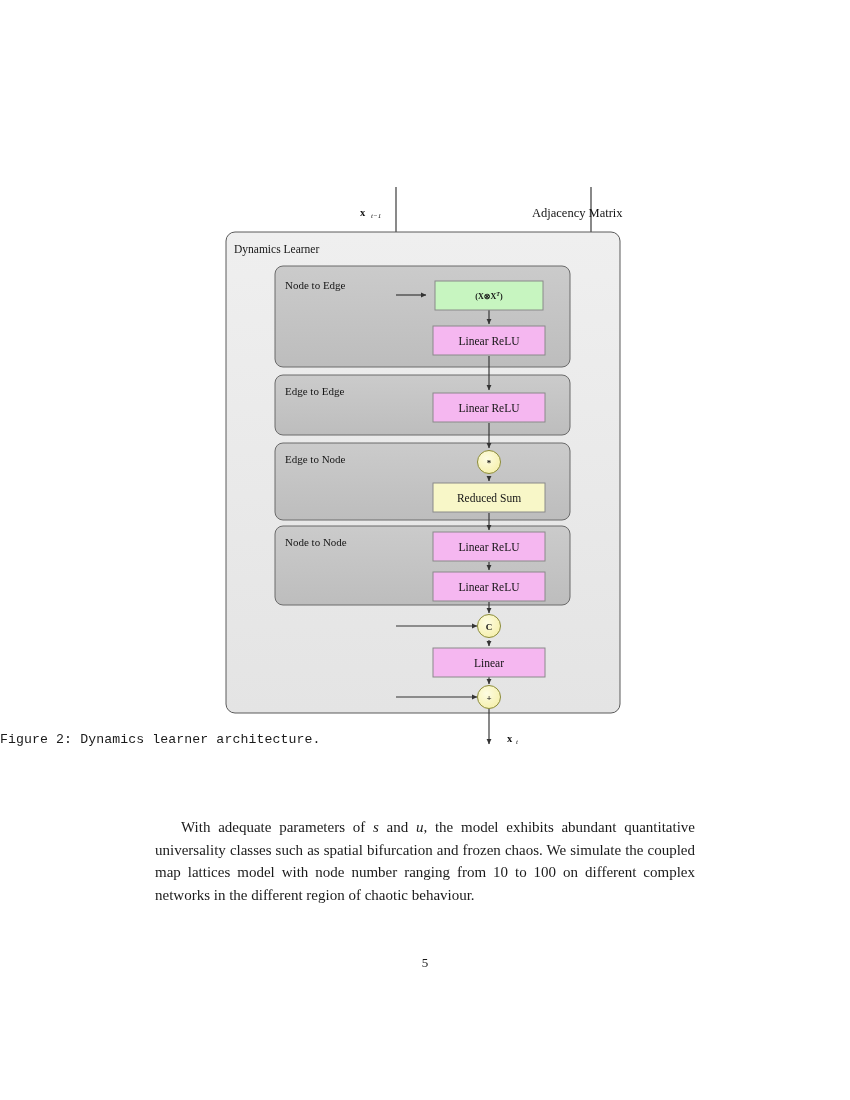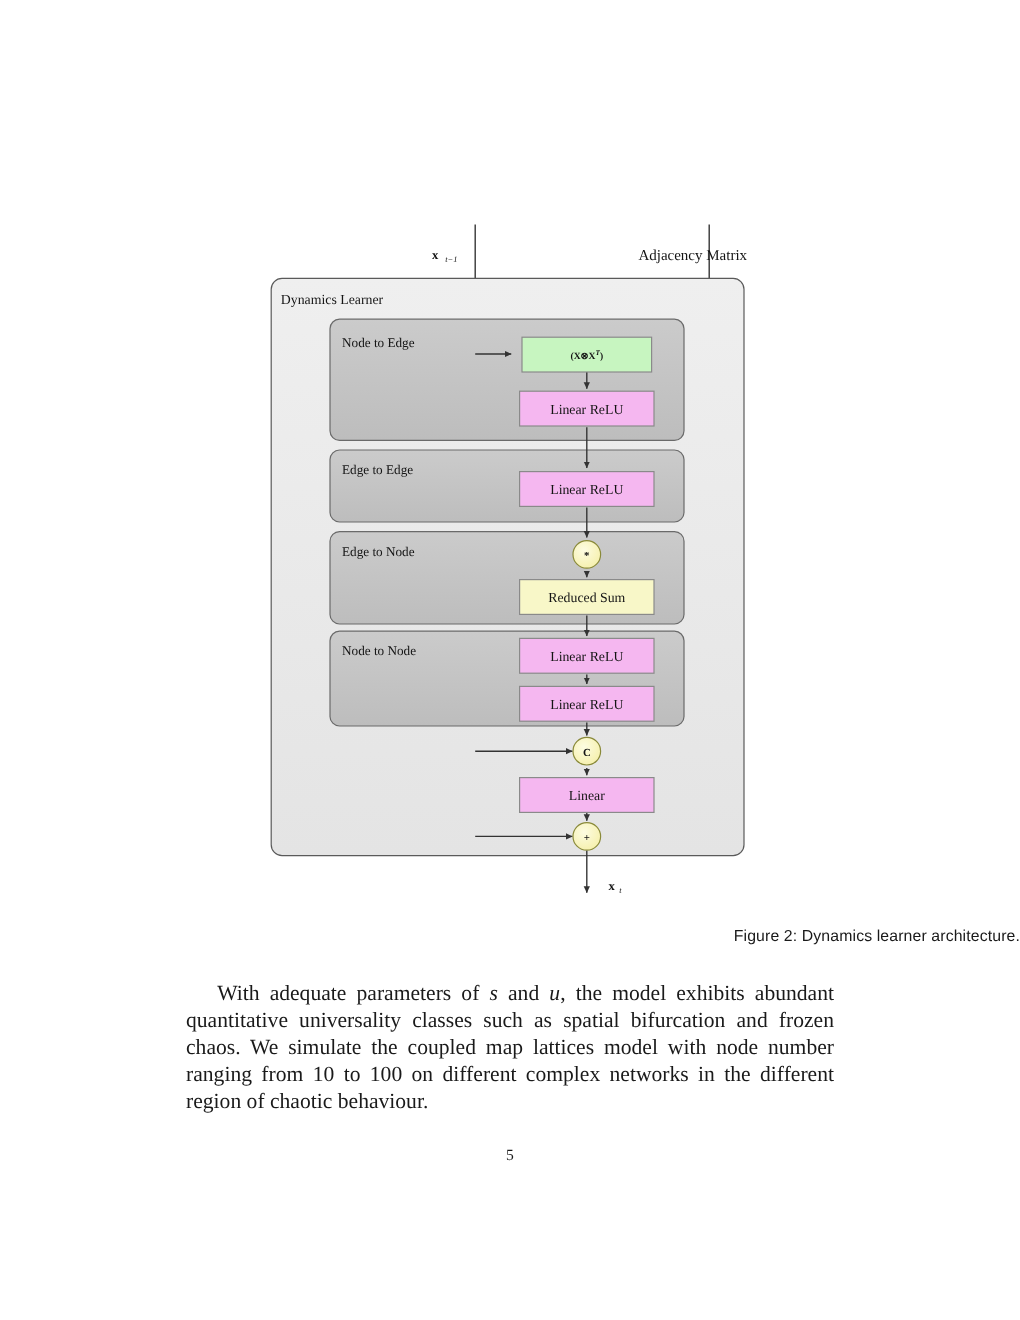--- a/index.html
+++ b/index.html
@@ -59,31 +59,31 @@
   .op-text{
     font-family:"Liberation Serif", serif;
     font-size:9px;
     fill:#141414;
     text-anchor:middle;
     font-weight:bold;
   }
 
   
   #caption{
-    position:absolute;left:0;top:772px;width:850px;
-    text-align:right;
-    font-family:Liberation Sans, sans-serif;
+    position:absolute;left:0;top:732px;width:850px;
+    text-align:left;
+    font-family:Liberation Mono, monospace;
     font-size:13.2px;
     color:#1a1a1a;
     letter-spacing:.1px;
   }
   #bodytext{
     position:absolute;left:155px;top:816px;width:540px;
     font-family:"Liberation Serif", serif;
-    font-size:18px;
+    font-size:15px;
     line-height:22.6px;
     text-align:justify;
     color:#1a1a1a;
   }
   #bodytext .indent{display:inline-block;width:26px;}
   #bodytext i{font-family:"Liberation Serif", serif;font-style:italic;}
   #pagenum{
     position:absolute;left:0;top:955px;width:850px;
     text-align:center;
     font-family:"Liberation Serif", serif;

